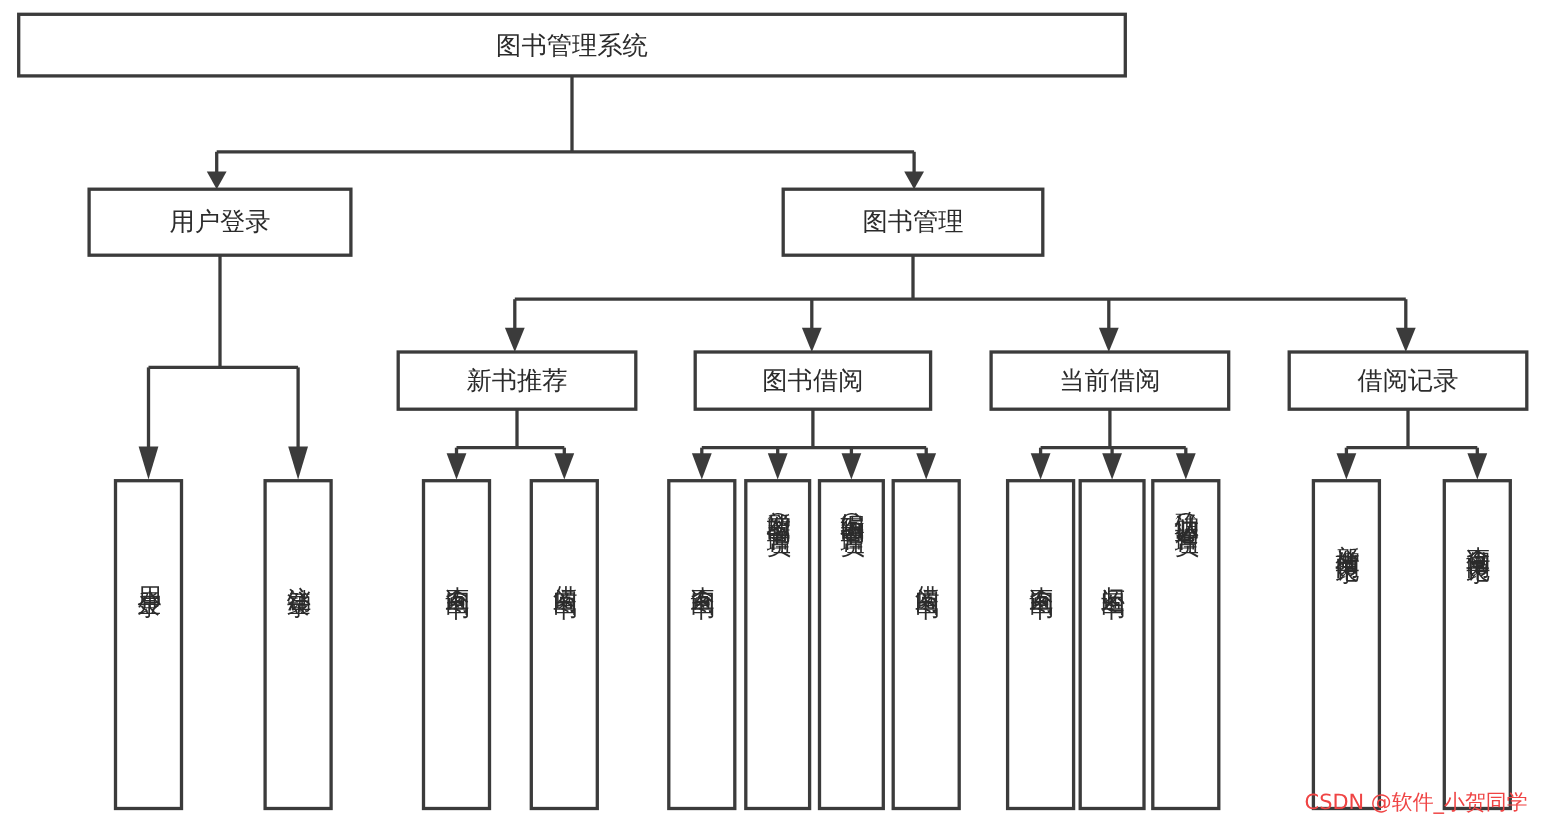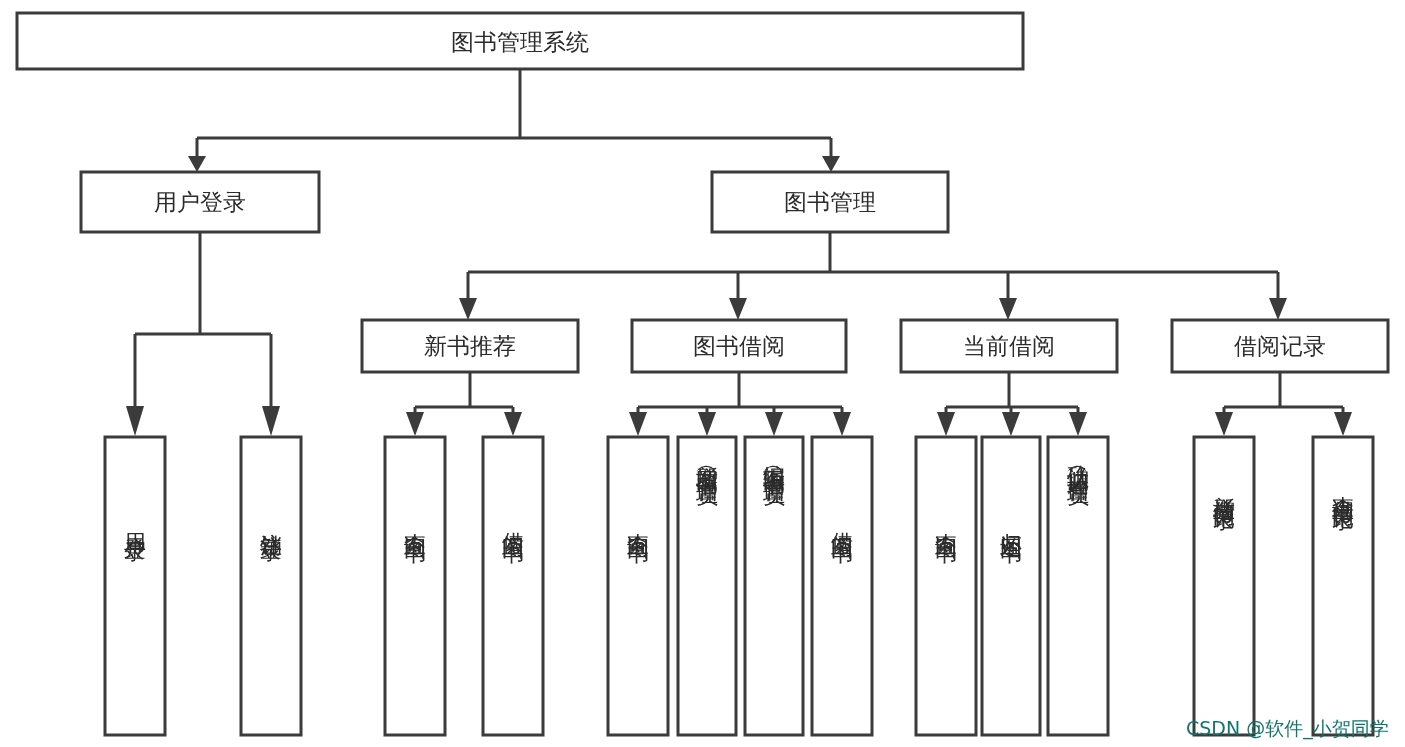--- a/index.html
+++ b/index.html
@@ -57,21 +57,21 @@
     letter-spacing: 3px;
     line-height: 1;
     white-space: nowrap;
     transform: translateX(-50%);
     pointer-events: none;
   }
   .watermark {
     position: absolute;
     font-family: "DejaVu Sans", "Liberation Sans", sans-serif;
     font-size: 19px;
-    color: #0f766e;
+    color: #ef4444;
     white-space: nowrap;
   }
 </style>
 </head>
 <body>
 
 <div id="diagram-root">
 
   <svg id="flow" viewBox="0 0 1405 747" xmlns="http://www.w3.org/2000/svg">
 

